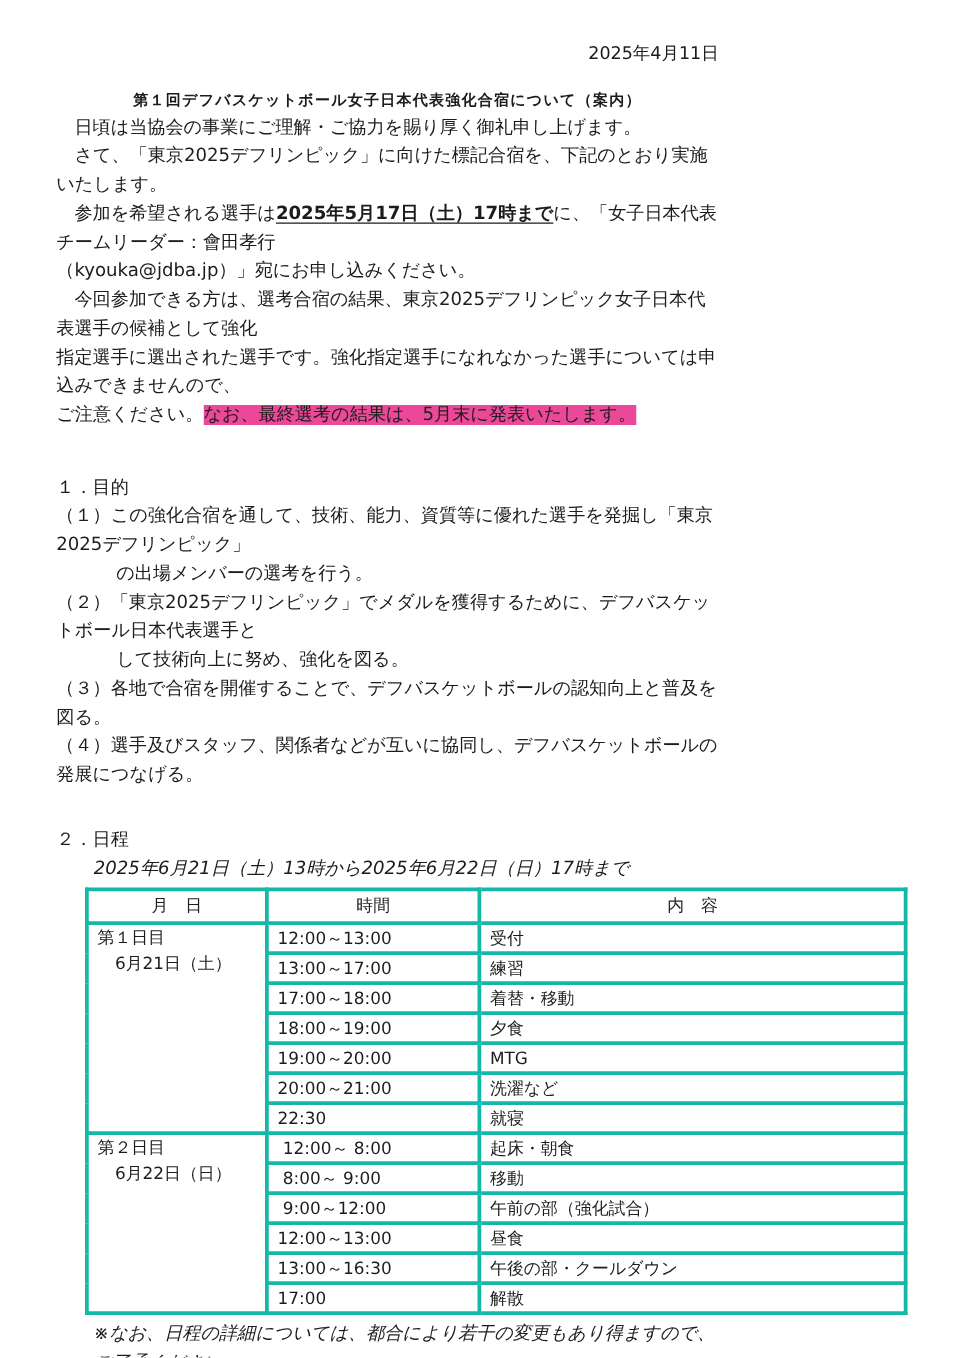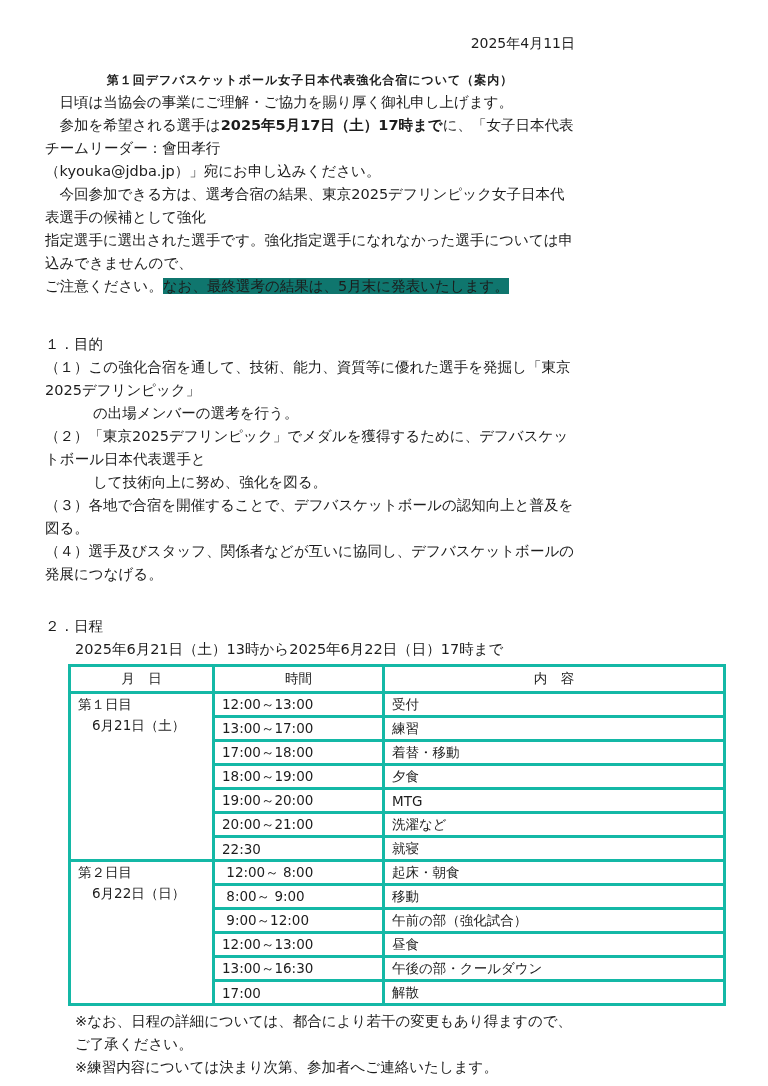--- a/index.html
+++ b/index.html
@@ -17,28 +17,28 @@
   }
   .doc-date { text-align: right; font-size: 14px; line-height: 18px; }
   .doc-title {
     text-align: center; font-size: 12px; font-weight: 600;
     letter-spacing: 1px; margin-top: 17px; line-height: 22px;
   }
   .doc-org { text-align: right; font-size: 14px; margin-top: 7px; line-height: 18px; }
 
   .line { font-size: 14.5px; line-height: 23px; margin: 0; }
   .intro { }
-  .deadline { font-weight: 700; text-underline-offset: 3px; }
-  .highlight { background: #0f766e; }
+  .deadline { font-weight: 700; text-decoration: underline; text-underline-offset: 3px; }
+  .highlight { background: #ec4899; }
 
   .purpose { margin-top: 35px; }
   .item-cont { margin-left: 48px; }
 
   .schedule { margin-top: 29px; }
-  .indent30 { margin-left: 30px; }
+  .indent30 { margin-left: 30px; font-style: italic; }
 
   table.timetable {
     border-collapse: collapse;
     margin: 3px 0 0 23px;
     width: 655px;
     table-layout: fixed;
     border: 2px solid #3a3a3a;
   }
   table.timetable th, table.timetable td {
     border: 3px solid #14b8a6;
@@ -64,20 +64,21 @@
 
 <div class="page">
 
   <div class="doc-date">2025年4月11日</div>
 
   <div class="doc-title">第１回デフバスケットボール女子日本代表強化合宿について（案内）</div>
 
 
   <div class="intro">
     <p class="line">　日頃は当協会の事業にご理解・ご協力を賜り厚く御礼申し上げます。</p>
+    <p class="line">　さて、「東京2025デフリンピック」に向けた標記合宿を、下記のとおり実施いたします。</p>
     <p class="line"><span>　参加を希望される選手は</span><span class="deadline">2025年5月17日（土）17時まで</span><span>に、「女子日本代表チームリーダー：會田孝行</span></p>
     <p class="line">（kyouka@jdba.jp）」宛にお申し込みください。</p>
     <p class="line">　今回参加できる方は、選考合宿の結果、東京2025デフリンピック女子日本代表選手の候補として強化</p>
     <p class="line">指定選手に選出された選手です。強化指定選手になれなかった選手については申込みできませんので、</p>
     <p class="line"><span>ご注意ください。</span><span class="highlight">なお、最終選考の結果は、5月末に発表いたします。</span></p>
   </div>
 
   <div class="purpose">
     <p class="line">１．目的</p>
     <p class="line">（１）この強化合宿を通して、技術、能力、資質等に優れた選手を発掘し「東京2025デフリンピック」</p>

